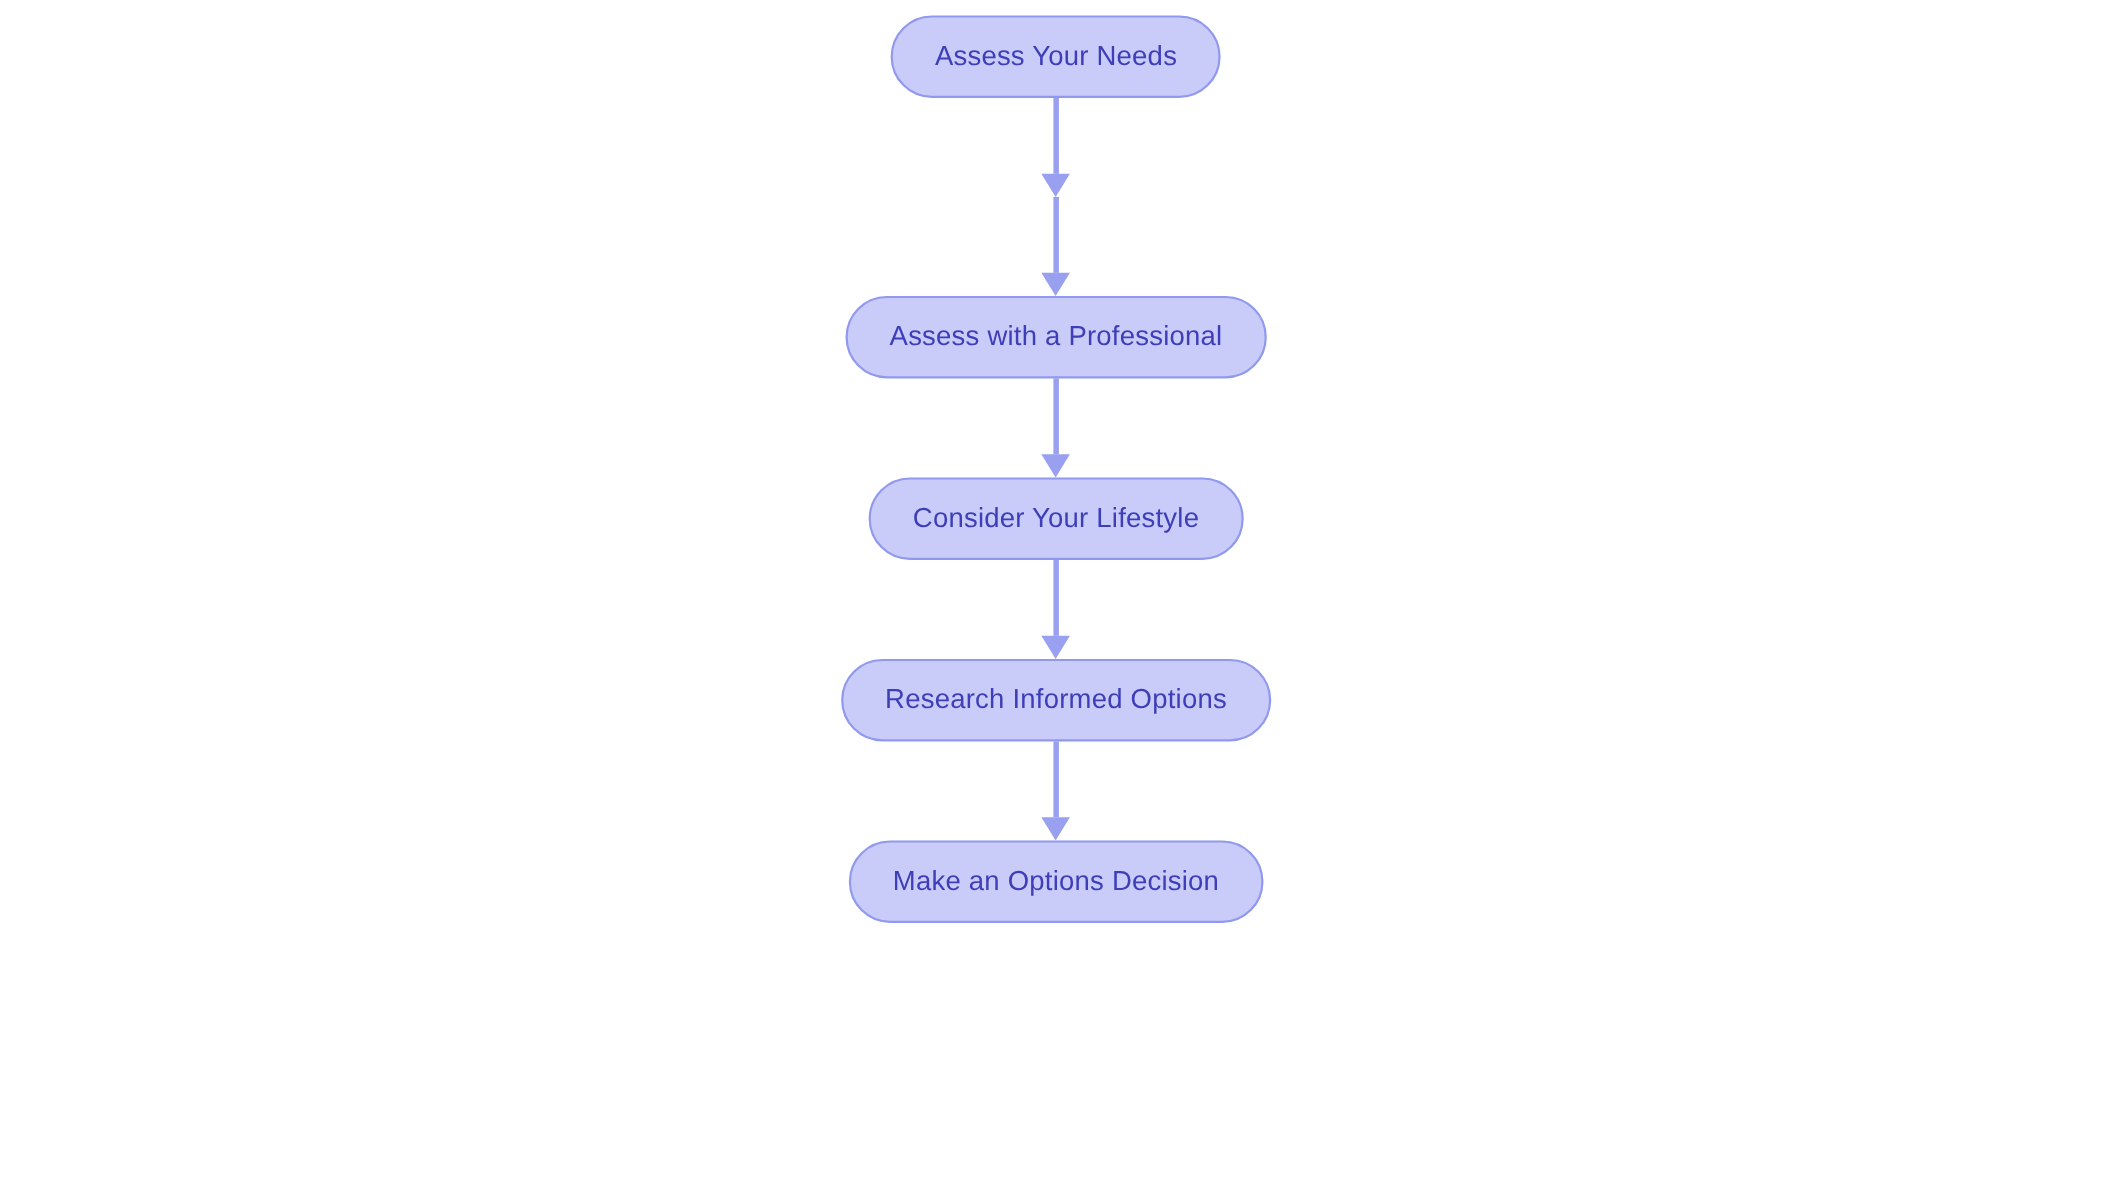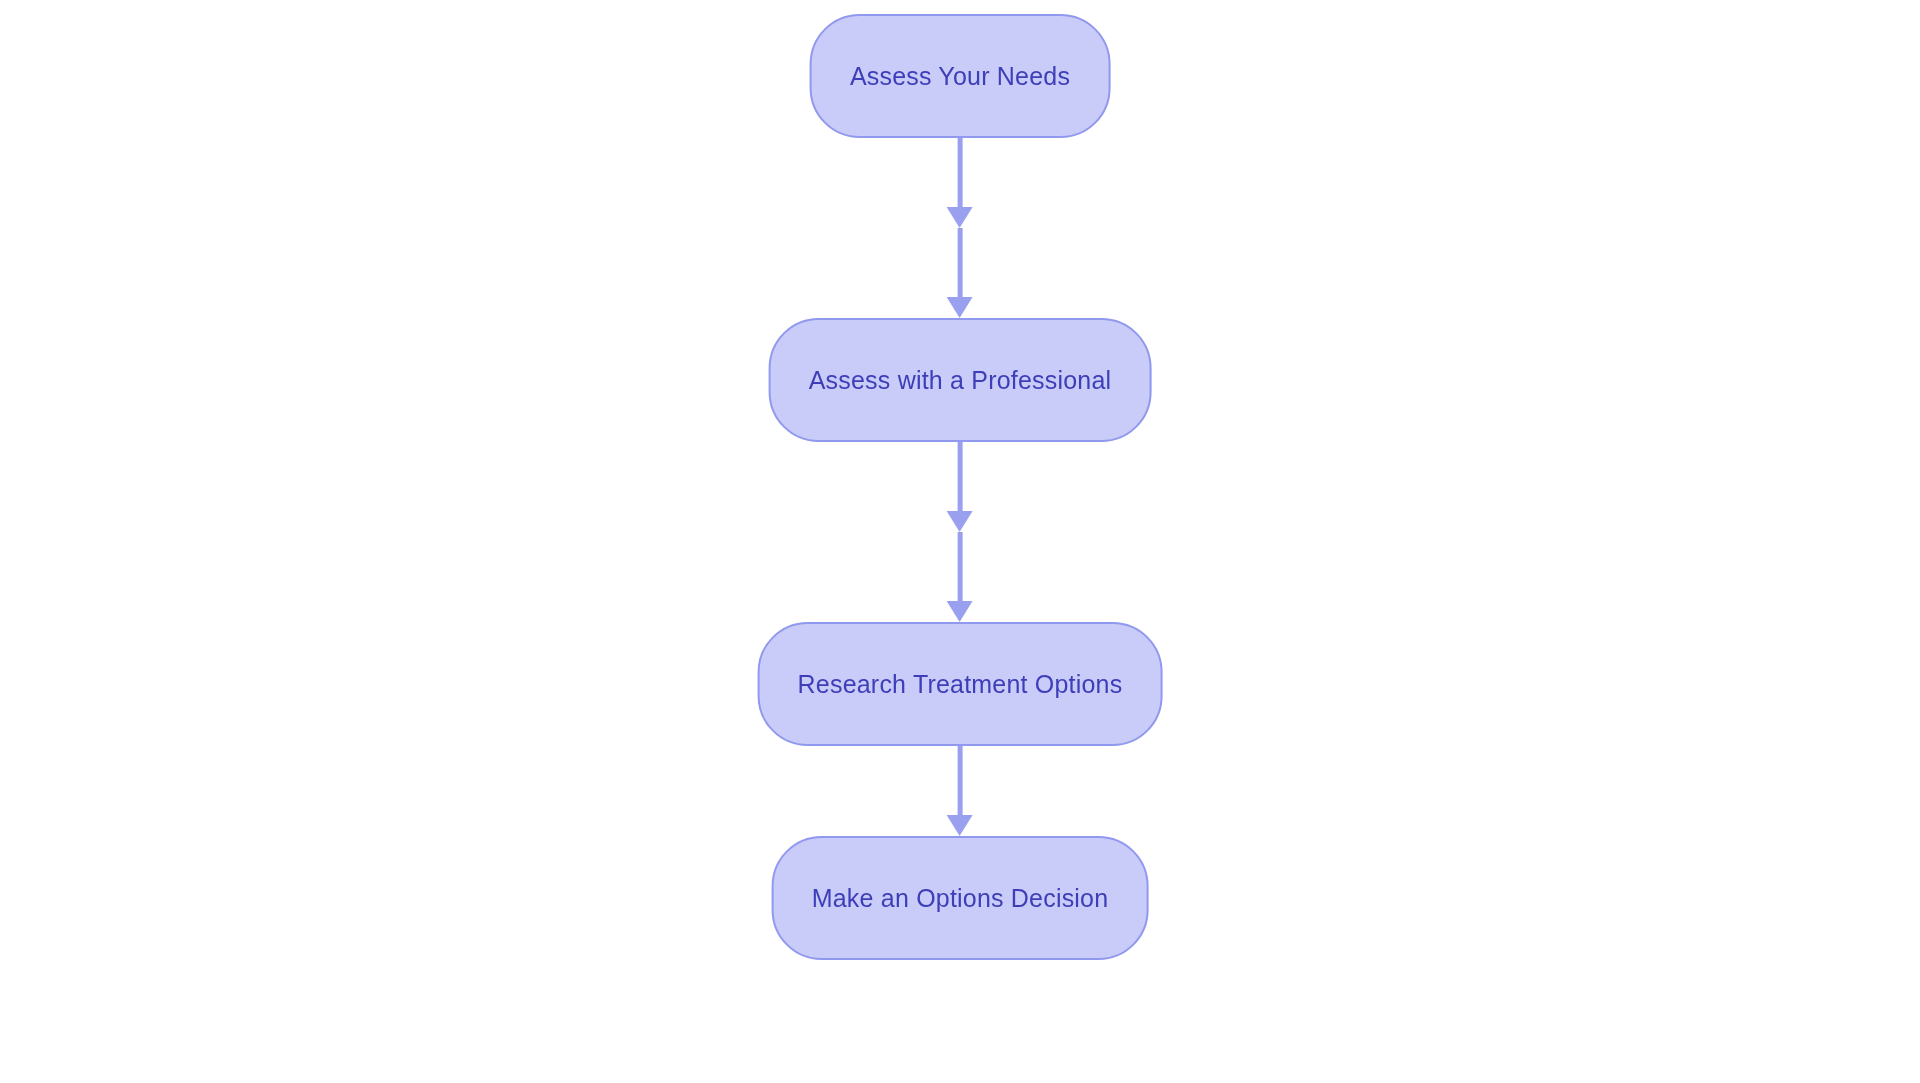--- a/index.html
+++ b/index.html
@@ -18,21 +18,21 @@
     position: absolute;
     top: 14px;
     left: 50%;
     transform: translateX(-50%);
     display: flex;
     flex-direction: column;
     align-items: center;
   }
   .flow-node {
     box-sizing: border-box;
-    height: 124px;
+    height: 75px;
     min-width: 270px;
     padding: 0 38px;
     display: flex;
     align-items: center;
     justify-content: center;
     background: var(--node-fill, #c9ccf8);
     border: 2px solid var(--node-border, #9099ee);
     border-radius: 50px;
     color: var(--node-text, #3d3eb8);
     font-size: 25px;
@@ -81,28 +81,31 @@
 
   <div class="flow-node">
     <span>Assess with a Professional</span>
   </div>
 
   <div class="connector">
     <div class="shaft"></div>
     <div class="head"></div>
   </div>
 
+  <div class="flow-node">
+    <span>Consider Your Lifestyle</span>
+  </div>
 
   <div class="connector">
     <div class="shaft"></div>
     <div class="head"></div>
   </div>
 
   <div class="flow-node">
-    <span>Research Treatment Options</span>
+    <span>Research Informed Options</span>
   </div>
 
   <div class="connector">
     <div class="shaft"></div>
     <div class="head"></div>
   </div>
 
   <div class="flow-node">
     <span>Make an Options Decision</span>
   </div>

